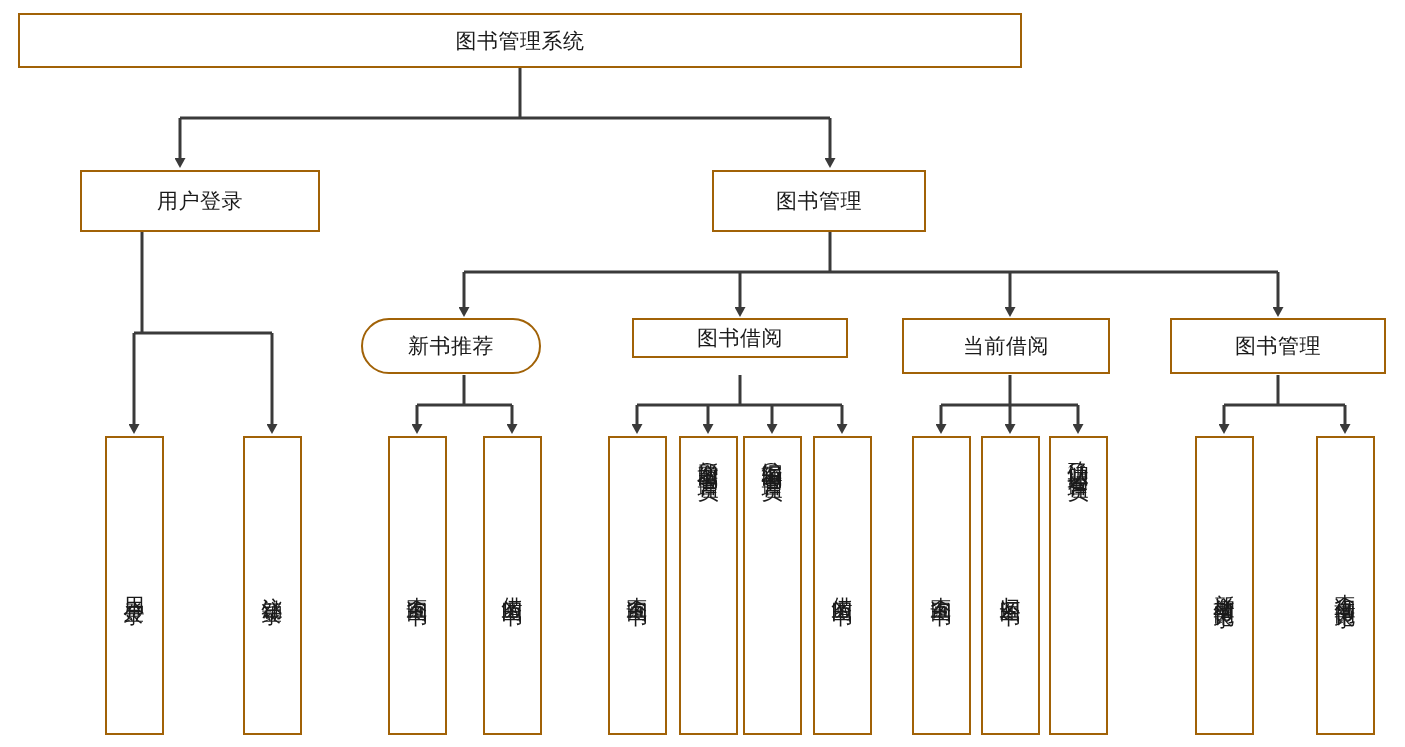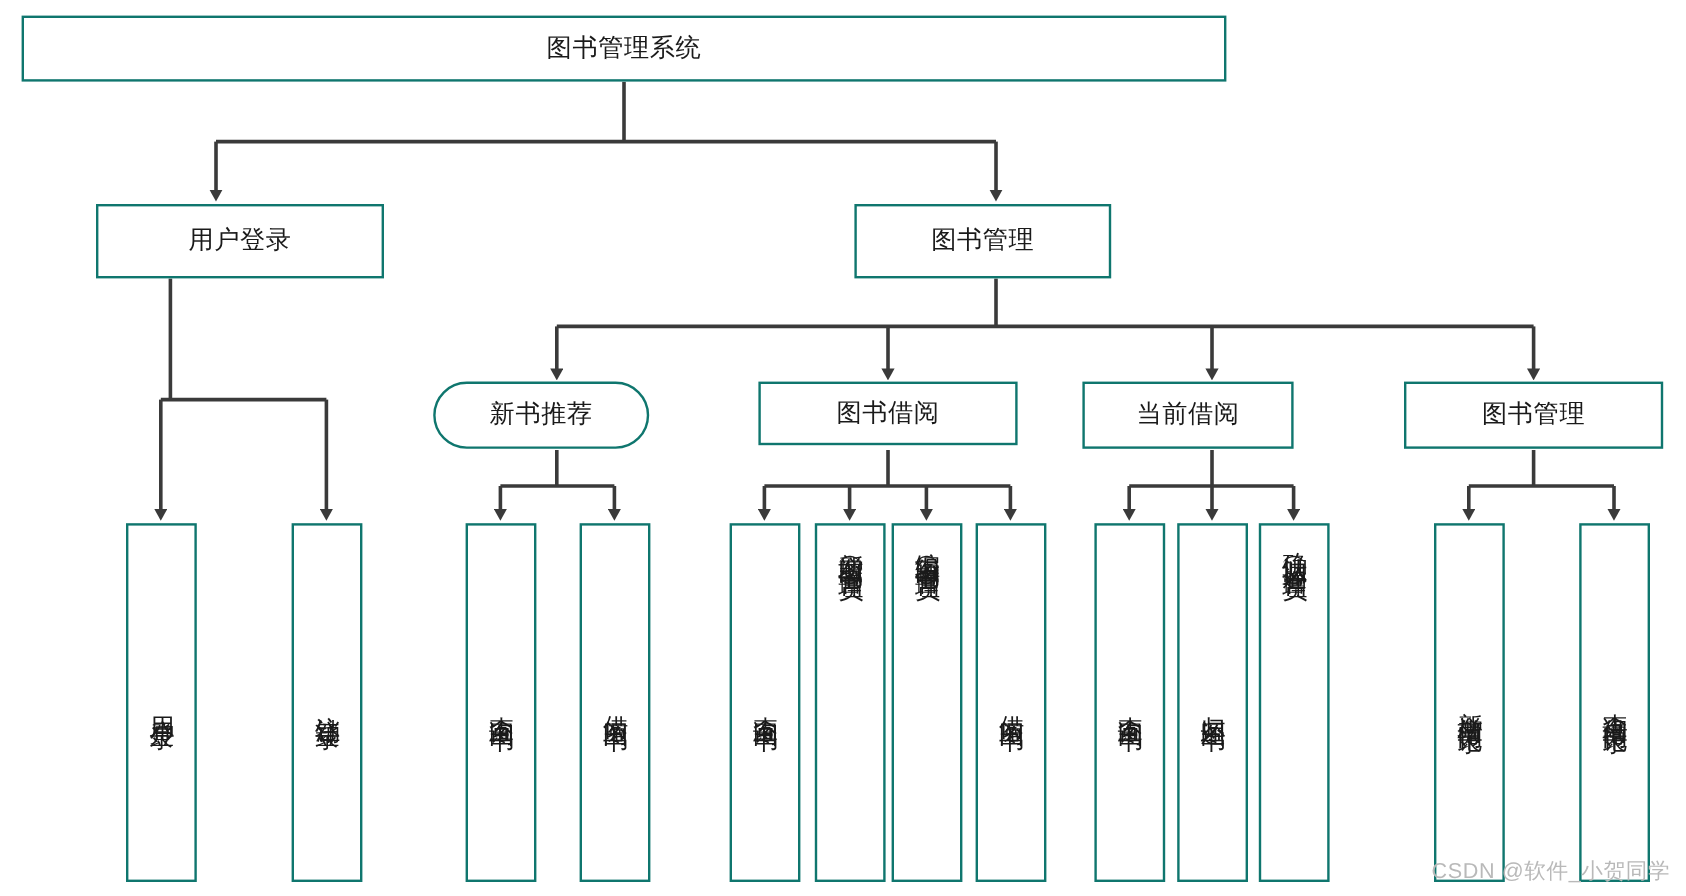--- a/index.html
+++ b/index.html
@@ -22,21 +22,21 @@
     left: 0;
     top: 0;
     width: 1405px;
     height: 747px;
     pointer-events: none;
   }
   .node {
     position: absolute;
     box-sizing: border-box;
     background: #ffffff;
-    border: 2px solid #0f766e;
+    border: 2px solid #a16207;
     display: flex;
     align-items: center;
     justify-content: center;
     color: #1a1a1a;
     z-index: 2;
   }
   .node .label {
     display: block;
     text-align: center;
     line-height: 1.12;
@@ -136,24 +136,24 @@
   <div class="node horiz" style="left:80px; top:170px; width:240px; height:62px;">
     <span class="label">用户登录</span>
   </div>
   <div class="node horiz" style="left:712px; top:170px; width:214px; height:62px;">
     <span class="label">图书管理</span>
   </div>
 
   <div class="node horiz" style="left:361px; top:318px; width:180px; height:56px;border-radius:28px;">
     <span class="label">新书推荐</span>
   </div>
-  <div class="node horiz" style="left:632px; top:318px; width:216px; height:53px;">
+  <div class="node horiz" style="left:632px; top:318px; width:216px; height:40px;">
     <span class="label">图书借阅</span>
   </div>
-  <div class="node horiz" style="left:902px; top:318px; width:176px; height:56px;">
+  <div class="node horiz" style="left:902px; top:318px; width:208px; height:56px;">
     <span class="label">当前借阅</span>
   </div>
   <div class="node horiz" style="left:1170px; top:318px; width:216px; height:56px;">
     <span class="label">图书管理</span>
   </div>
 
   <div class="node vert centered" style="left:105px; top:436px; width:59px; height:299px;">
     <span class="label">用户登录</span>
   </div>
   <div class="node vert centered" style="left:243px; top:436px; width:59px; height:299px;">
@@ -190,15 +190,14 @@
     <span class="label">确认归还（管理员）</span>
   </div>
 
   <div class="node vert centered" style="left:1195px; top:436px; width:59px; height:299px;">
     <span class="label">新增借阅记录</span>
   </div>
   <div class="node vert centered" style="left:1316px; top:436px; width:59px; height:299px;">
     <span class="label">查询借阅记录</span>
   </div>
 
-  <div class="watermark">CSDN @软件_小贺同学</div>
 
 </div>
 
 </body></html>

